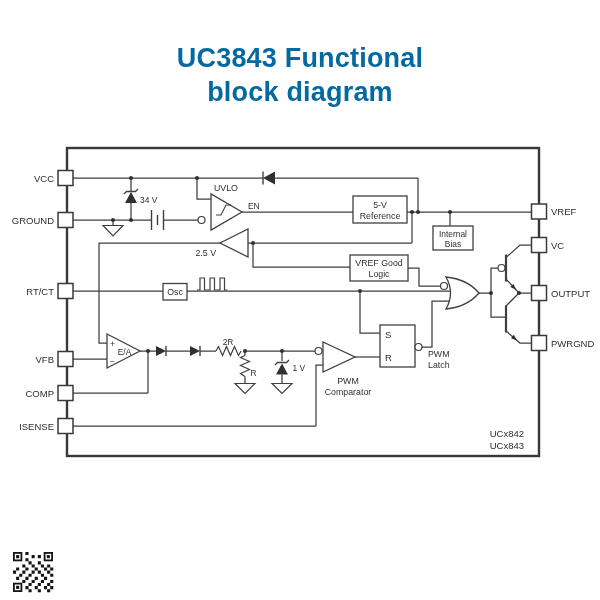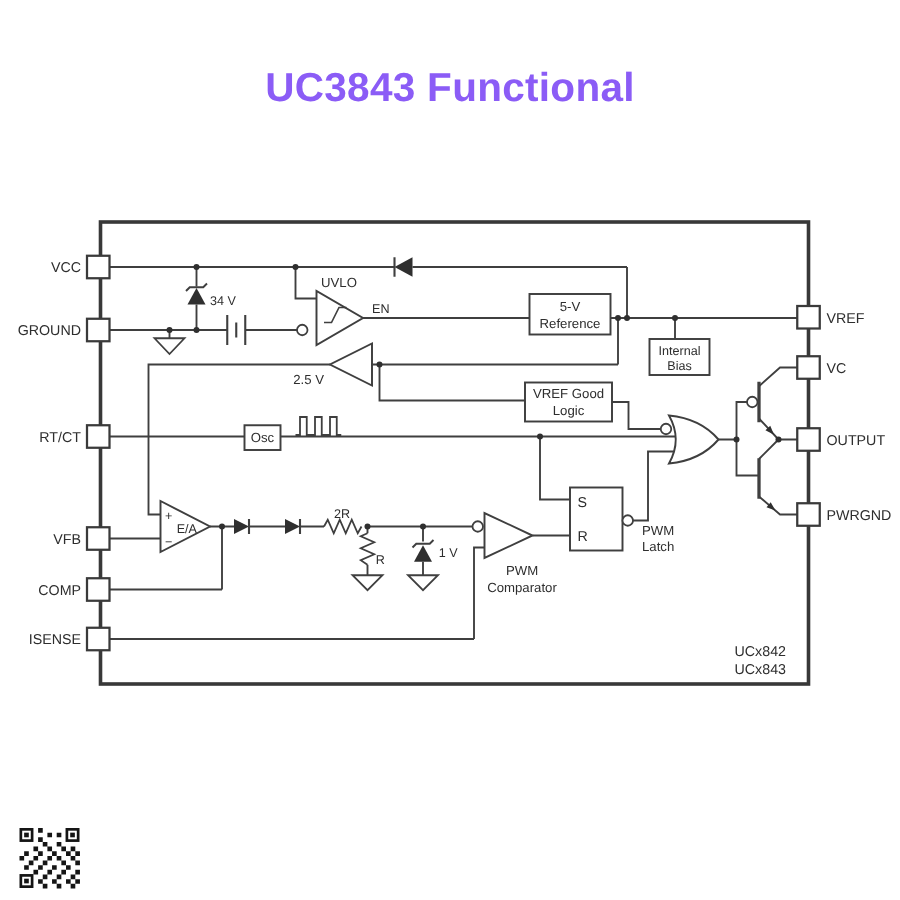--- a/index.html
+++ b/index.html
@@ -1,31 +1,32 @@
 <!DOCTYPE html>
 <html><head>
 <meta charset="utf-8">
 <style>
   html,body{margin:0;padding:0;}
   body{width:600px;height:600px;background:#ffffff;position:relative;overflow:hidden;
        font-family:"Liberation Sans", sans-serif;}
   .title{position:absolute;top:41px;left:0;width:600px;text-align:center;
-         font-size:27px;font-weight:700;line-height:34px;color:#8b5cf6;letter-spacing:0.2px;}
+         font-size:27px;font-weight:700;line-height:34px;color:#0369a1;letter-spacing:0.2px;}
   .diagram-svg{position:absolute;top:0;left:0;}
   .footer{position:absolute;left:0;top:545px;width:600px;height:55px;}
   svg text{font-family:"Liberation Sans", sans-serif;fill:#2e2e2e;}
   .lbl{font-size:9.5px;}
   .blk{font-size:8.8px;}
   .sm{font-size:8.4px;}
 </style>
 </head>
 <body>
 
 <div class="title">
   <div>UC3843 Functional</div>
+  <div>block diagram</div>
 </div>
 
 <svg class="diagram-svg" width="600" height="600" viewBox="0 0 600 600">
 
   <rect x="67" y="148" width="472" height="308" fill="none" stroke="#383838" stroke-width="2.4"></rect>
 
   <g stroke="#3f3f3f" stroke-width="1.25" fill="none">
 
     <path d="M73 178 H263 M275 178 H418 M418 178 V212"></path>
 

